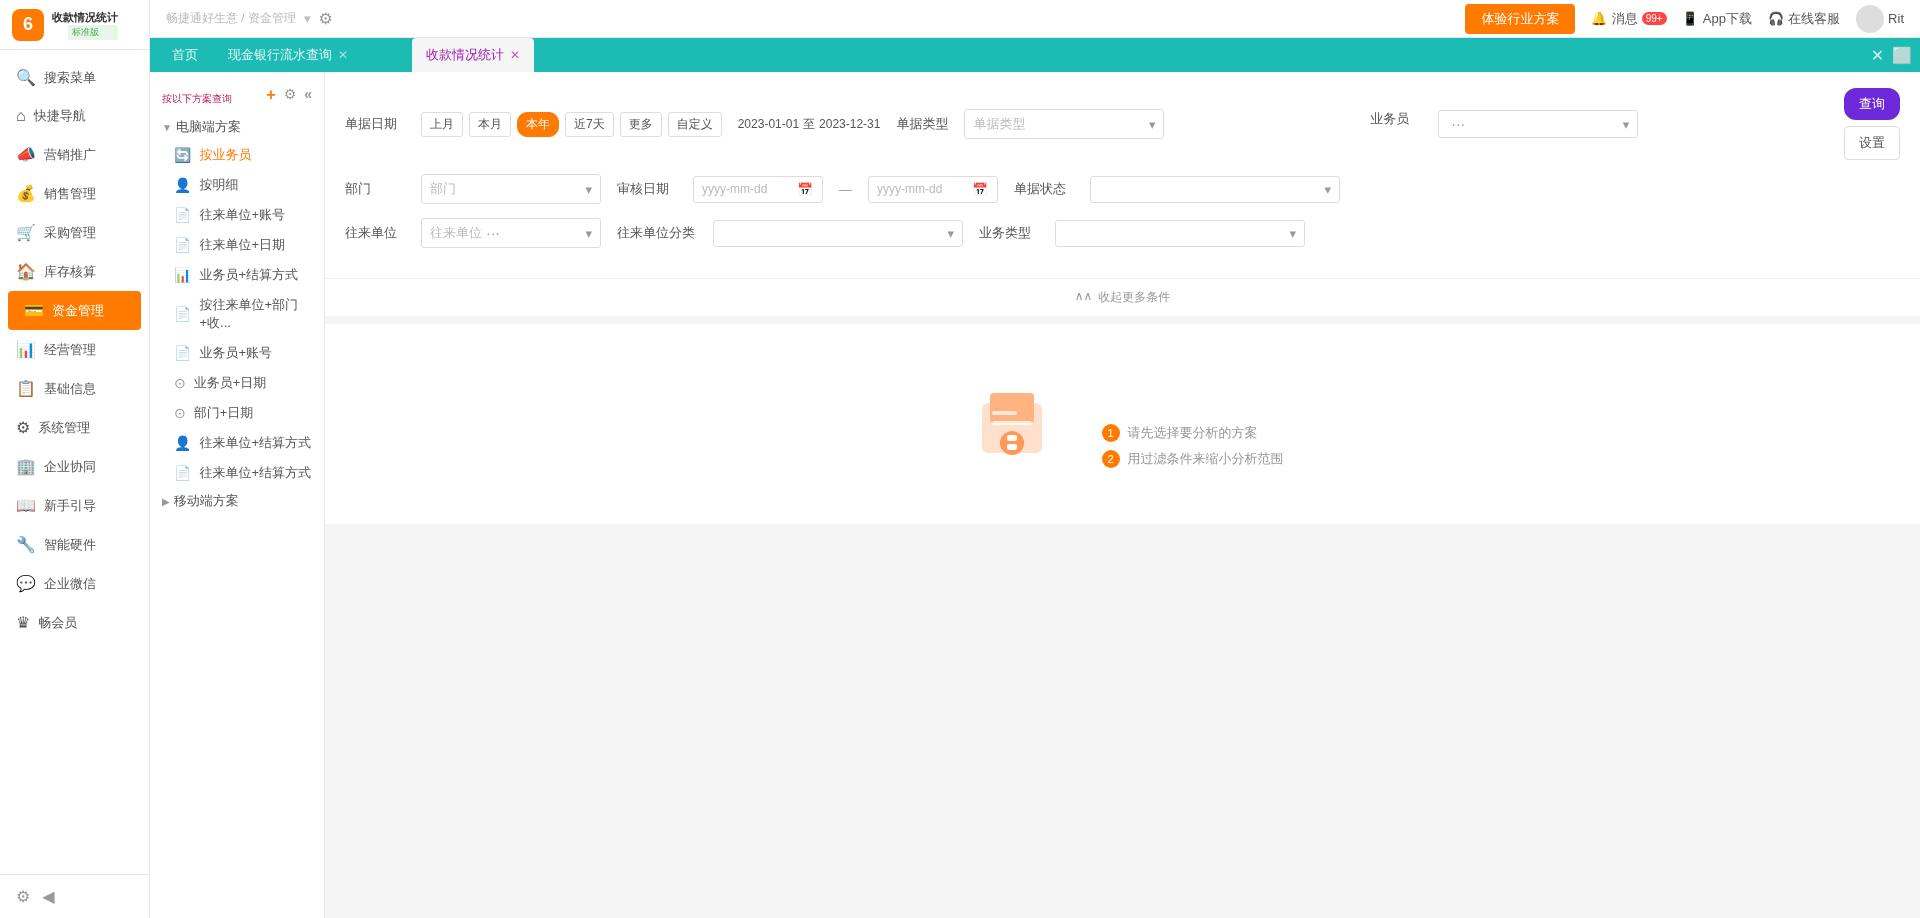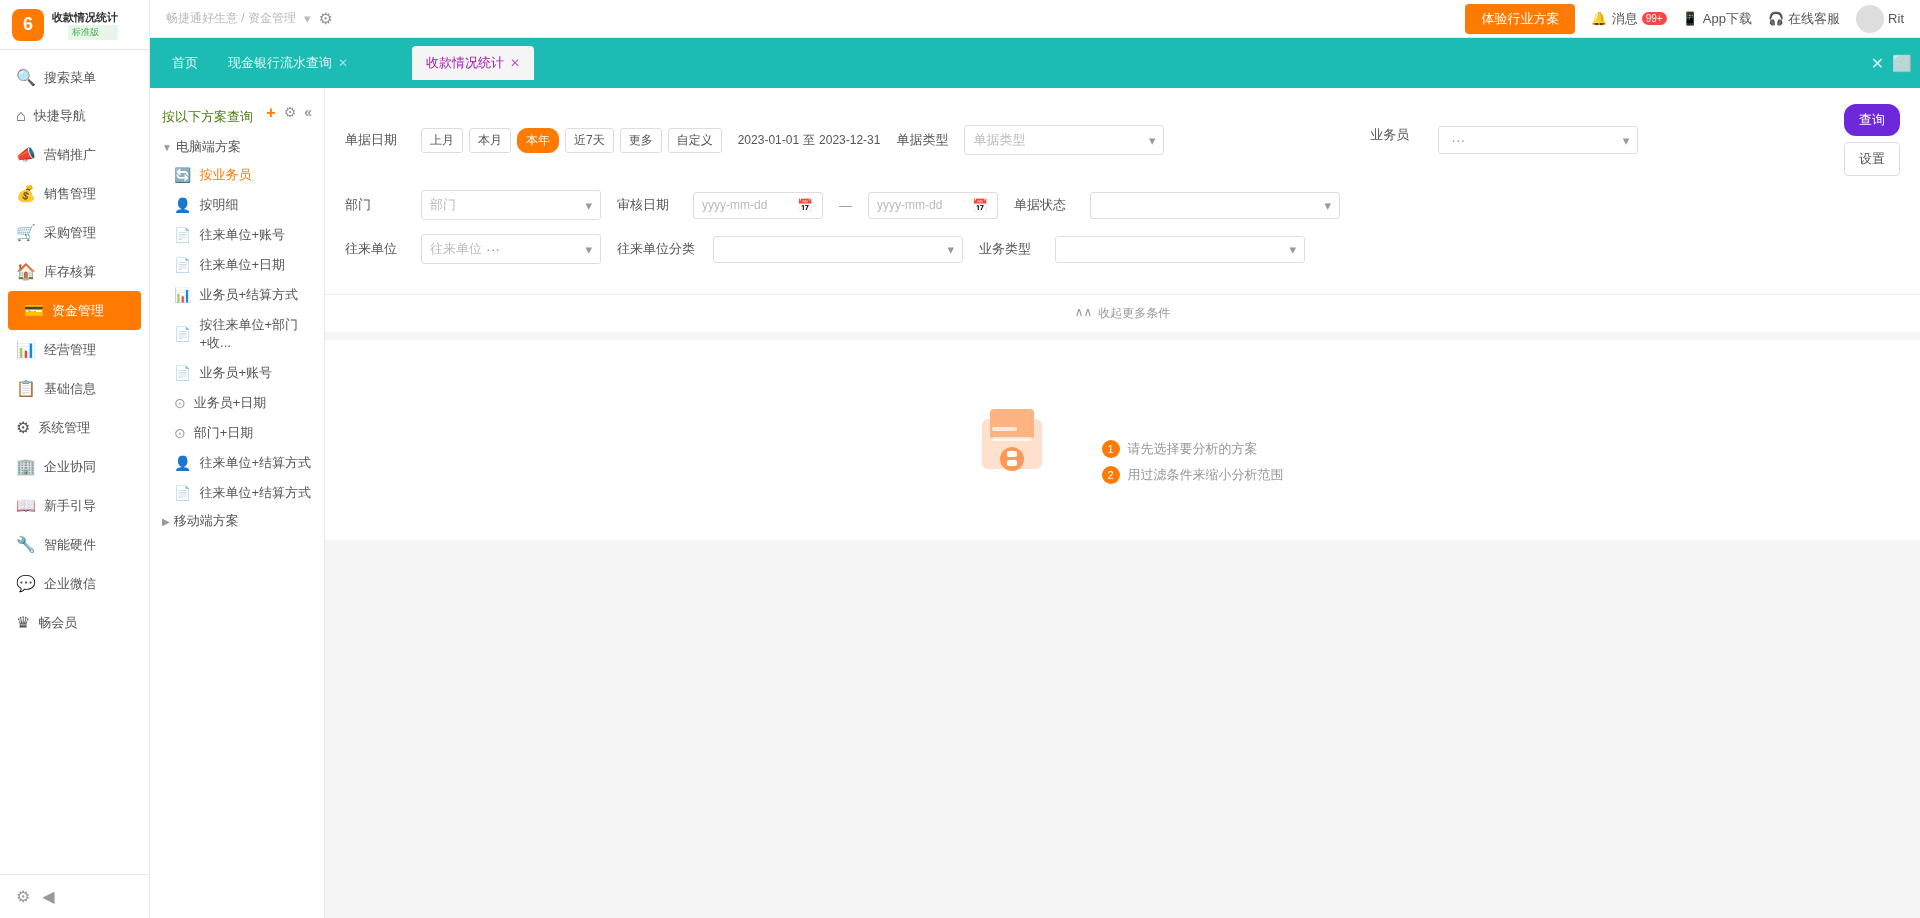--- a/index.html
+++ b/index.html
@@ -22,21 +22,21 @@
     
     .top-header { height: 38px; background: #fff; border-bottom: 1px solid #e8e8e8; display: flex; align-items: center; justify-content: space-between; padding: 0 16px; }
     .header-left { display: flex; align-items: center; gap: 8px; }
     .header-actions { display: flex; align-items: center; gap: 16px; }
     .trial-btn { background: #ff7a00; color: white; border: none; padding: 6px 16px; border-radius: 4px; cursor: pointer; font-size: 13px; }
     .header-icon-group { display: flex; align-items: center; gap: 16px; color: #555; font-size: 13px; }
     .badge { background: #ff4444; color: white; font-size: 10px; padding: 1px 4px; border-radius: 8px; }
     .user-avatar { width: 28px; height: 28px; background: #ddd; border-radius: 50%; }
 
     
-    .tab-bar { height: 50px; background: #1cbbb4; display: flex; align-items: center; padding: 8px 8px; gap: 2px; }
+    .tab-bar { height: 34px; background: #1cbbb4; display: flex; align-items: center; padding: 8px 8px; gap: 2px; }
     .tab-item { display: flex; align-items: center; gap: 6px; padding: 8px 14px; color: rgba(255,255,255,0.85); cursor: pointer; border-radius: 4px 4px 0 0; font-size: 13px; }
     .tab-item.active { background: #f5f5f5; color: #a21caf; border-radius: 4px 4px 0 0; margin-left: 48px; }
     .tab-close { font-size: 12px; opacity: 0.7; }
     .tab-bar-right { margin-left: auto; display: flex; gap: 8px; }
     .tab-bar-btn { color: white; cursor: pointer; font-size: 16px; opacity: 0.8; }
 
     
     .content-area { flex: 1; overflow: hidden; display: flex; flex-direction: column; background: #f5f5f5; }
 
     
@@ -44,21 +44,21 @@
     .page-title { font-size: 18px; font-weight: bold; color: #333; border: 2px solid #ff4444; padding: 4px 8px; border-radius: 2px; }
     .page-header-actions { display: flex; gap: 12px; align-items: center; }
     .export-btn, .refresh-btn { color: #ff7a00; background: none; border: none; cursor: pointer; font-size: 13px; display: flex; align-items: center; gap: 4px; }
 
     
     .body-wrapper { flex: 1; display: flex; overflow: hidden; }
 
     
     .left-panel { width: 175px; background: #fff; border-right: 1px solid #e8e8e8; padding: 12px 0; overflow-y: auto; flex-shrink: 0; }
     .panel-header { display: flex; align-items: center; justify-content: space-between; padding: 0 12px 8px; }
-    .panel-title { font-size: 13px; color: #4d7c0f; margin-top: 8px; }
+    .panel-title { font-size: 10px; color: #be185d; margin-top: 8px; }
     .panel-header-icons { display: flex; gap: 8px; color: #999; font-size: 14px; }
     .panel-header-icons span { cursor: pointer; }
     .scheme-group { padding: 0; }
     .scheme-parent { display: flex; align-items: center; gap: 4px; padding: 4px 12px; color: #555; font-size: 13px; cursor: pointer; }
     .scheme-parent .arrow { font-size: 10px; color: #999; }
     .scheme-item { display: flex; align-items: center; gap: 8px; padding: 6px 12px 6px 24px; font-size: 13px; color: #555; cursor: pointer; transition: background 0.2s; }
     .scheme-item.active { color: #ff7a00; }
     .scheme-item .item-icon { font-size: 14px; color: #999; }
     .scheme-item.active .item-icon { color: #ff7a00; }
 

